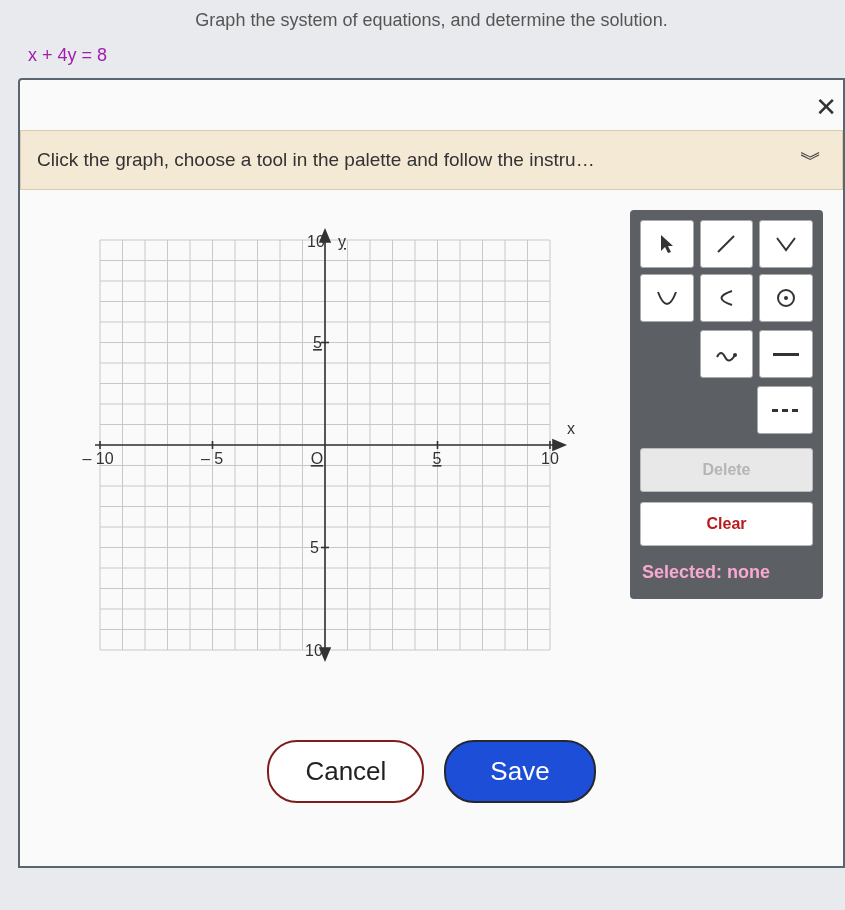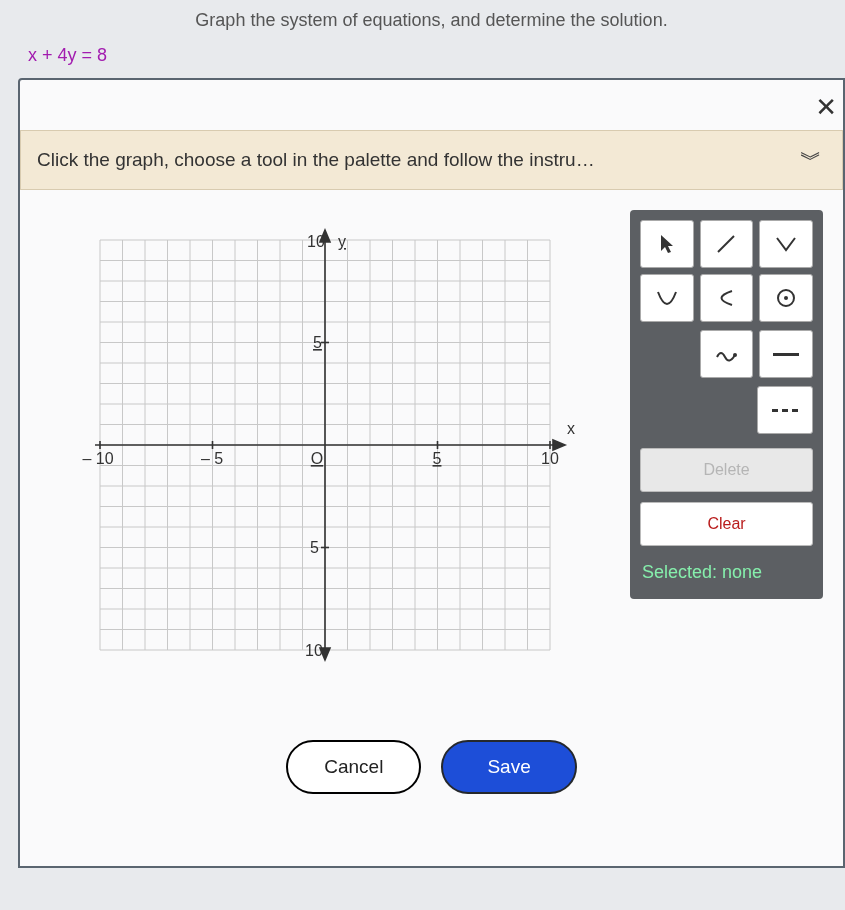--- a/index.html
+++ b/index.html
@@ -74,20 +74,21 @@
     .graph-svg {
       width: 510px;
       height: 460px;
     }
     .palette {
       background: #5c5f63;
       border-radius: 4px;
       padding: 10px;
       margin-left: 50px;
       width: 200px;
+      font-weight: bold;
     }
     .tool-grid {
       display: grid;
       grid-template-columns: repeat(3, 1fr);
       gap: 6px;
       margin-bottom: 8px;
     }
     .tool-btn {
       background: #fff;
       border: 1px solid #aaa;
@@ -128,36 +129,36 @@
       cursor: pointer;
     }
     .action-btn.disabled {
       color: #b5b5b5;
     }
     .action-btn.clear {
       background: #fff;
       color: #b91c1c;
     }
     .selected-label {
-      color: #86efac;
+      color: #f9a8d4;
       font-size: 18px;
       padding: 6px 2px;
     }
     .bottom-buttons {
       display: flex;
       justify-content: center;
       gap: 20px;
       margin-top: 60px;
     }
     .btn {
       padding: 14px 36px;
       border-radius: 30px;
-      font-size: 19px;
-      cursor: pointer;
-      border: 2px solid #000000;
+      font-size: 26px;
+      cursor: pointer;
+      border: 2px solid #7f1d1d;
     }
     .btn-cancel {
       background: #fff;
       color: #222;
     }
     .btn-save {
       background: #1d4ed8;
       color: #fff;
       border-color: #25282c;
       padding: 14px 44px;

